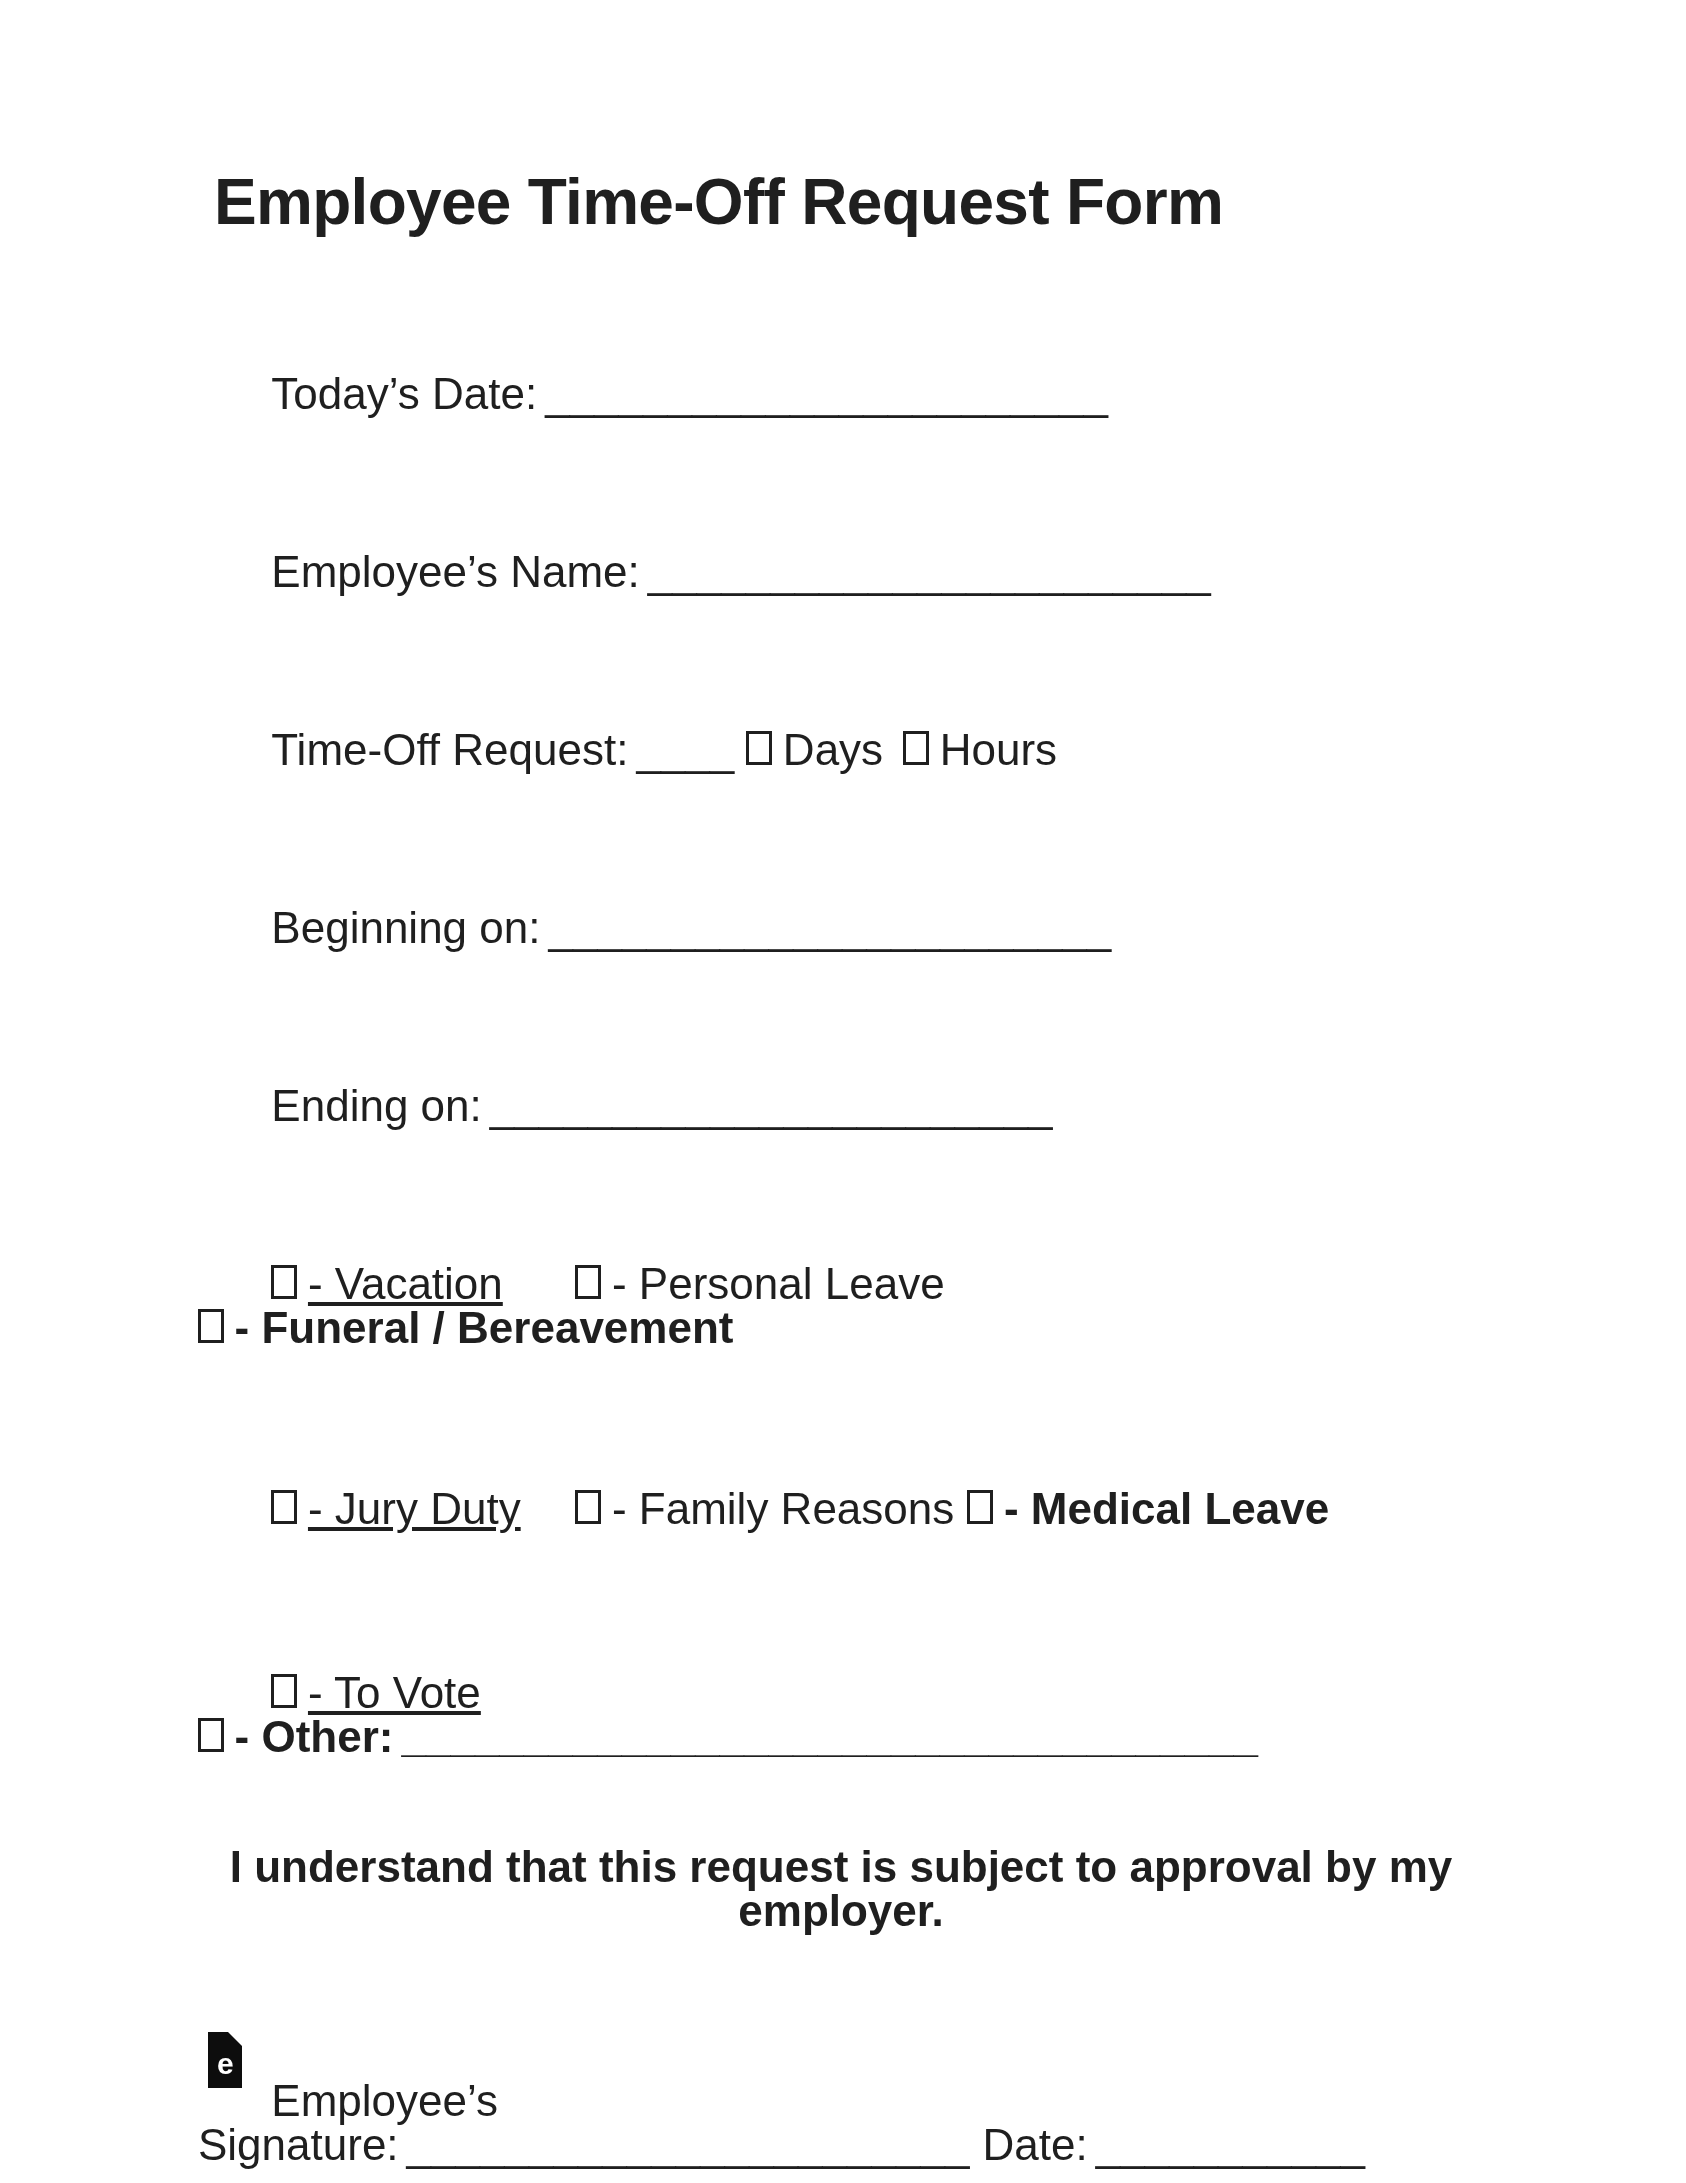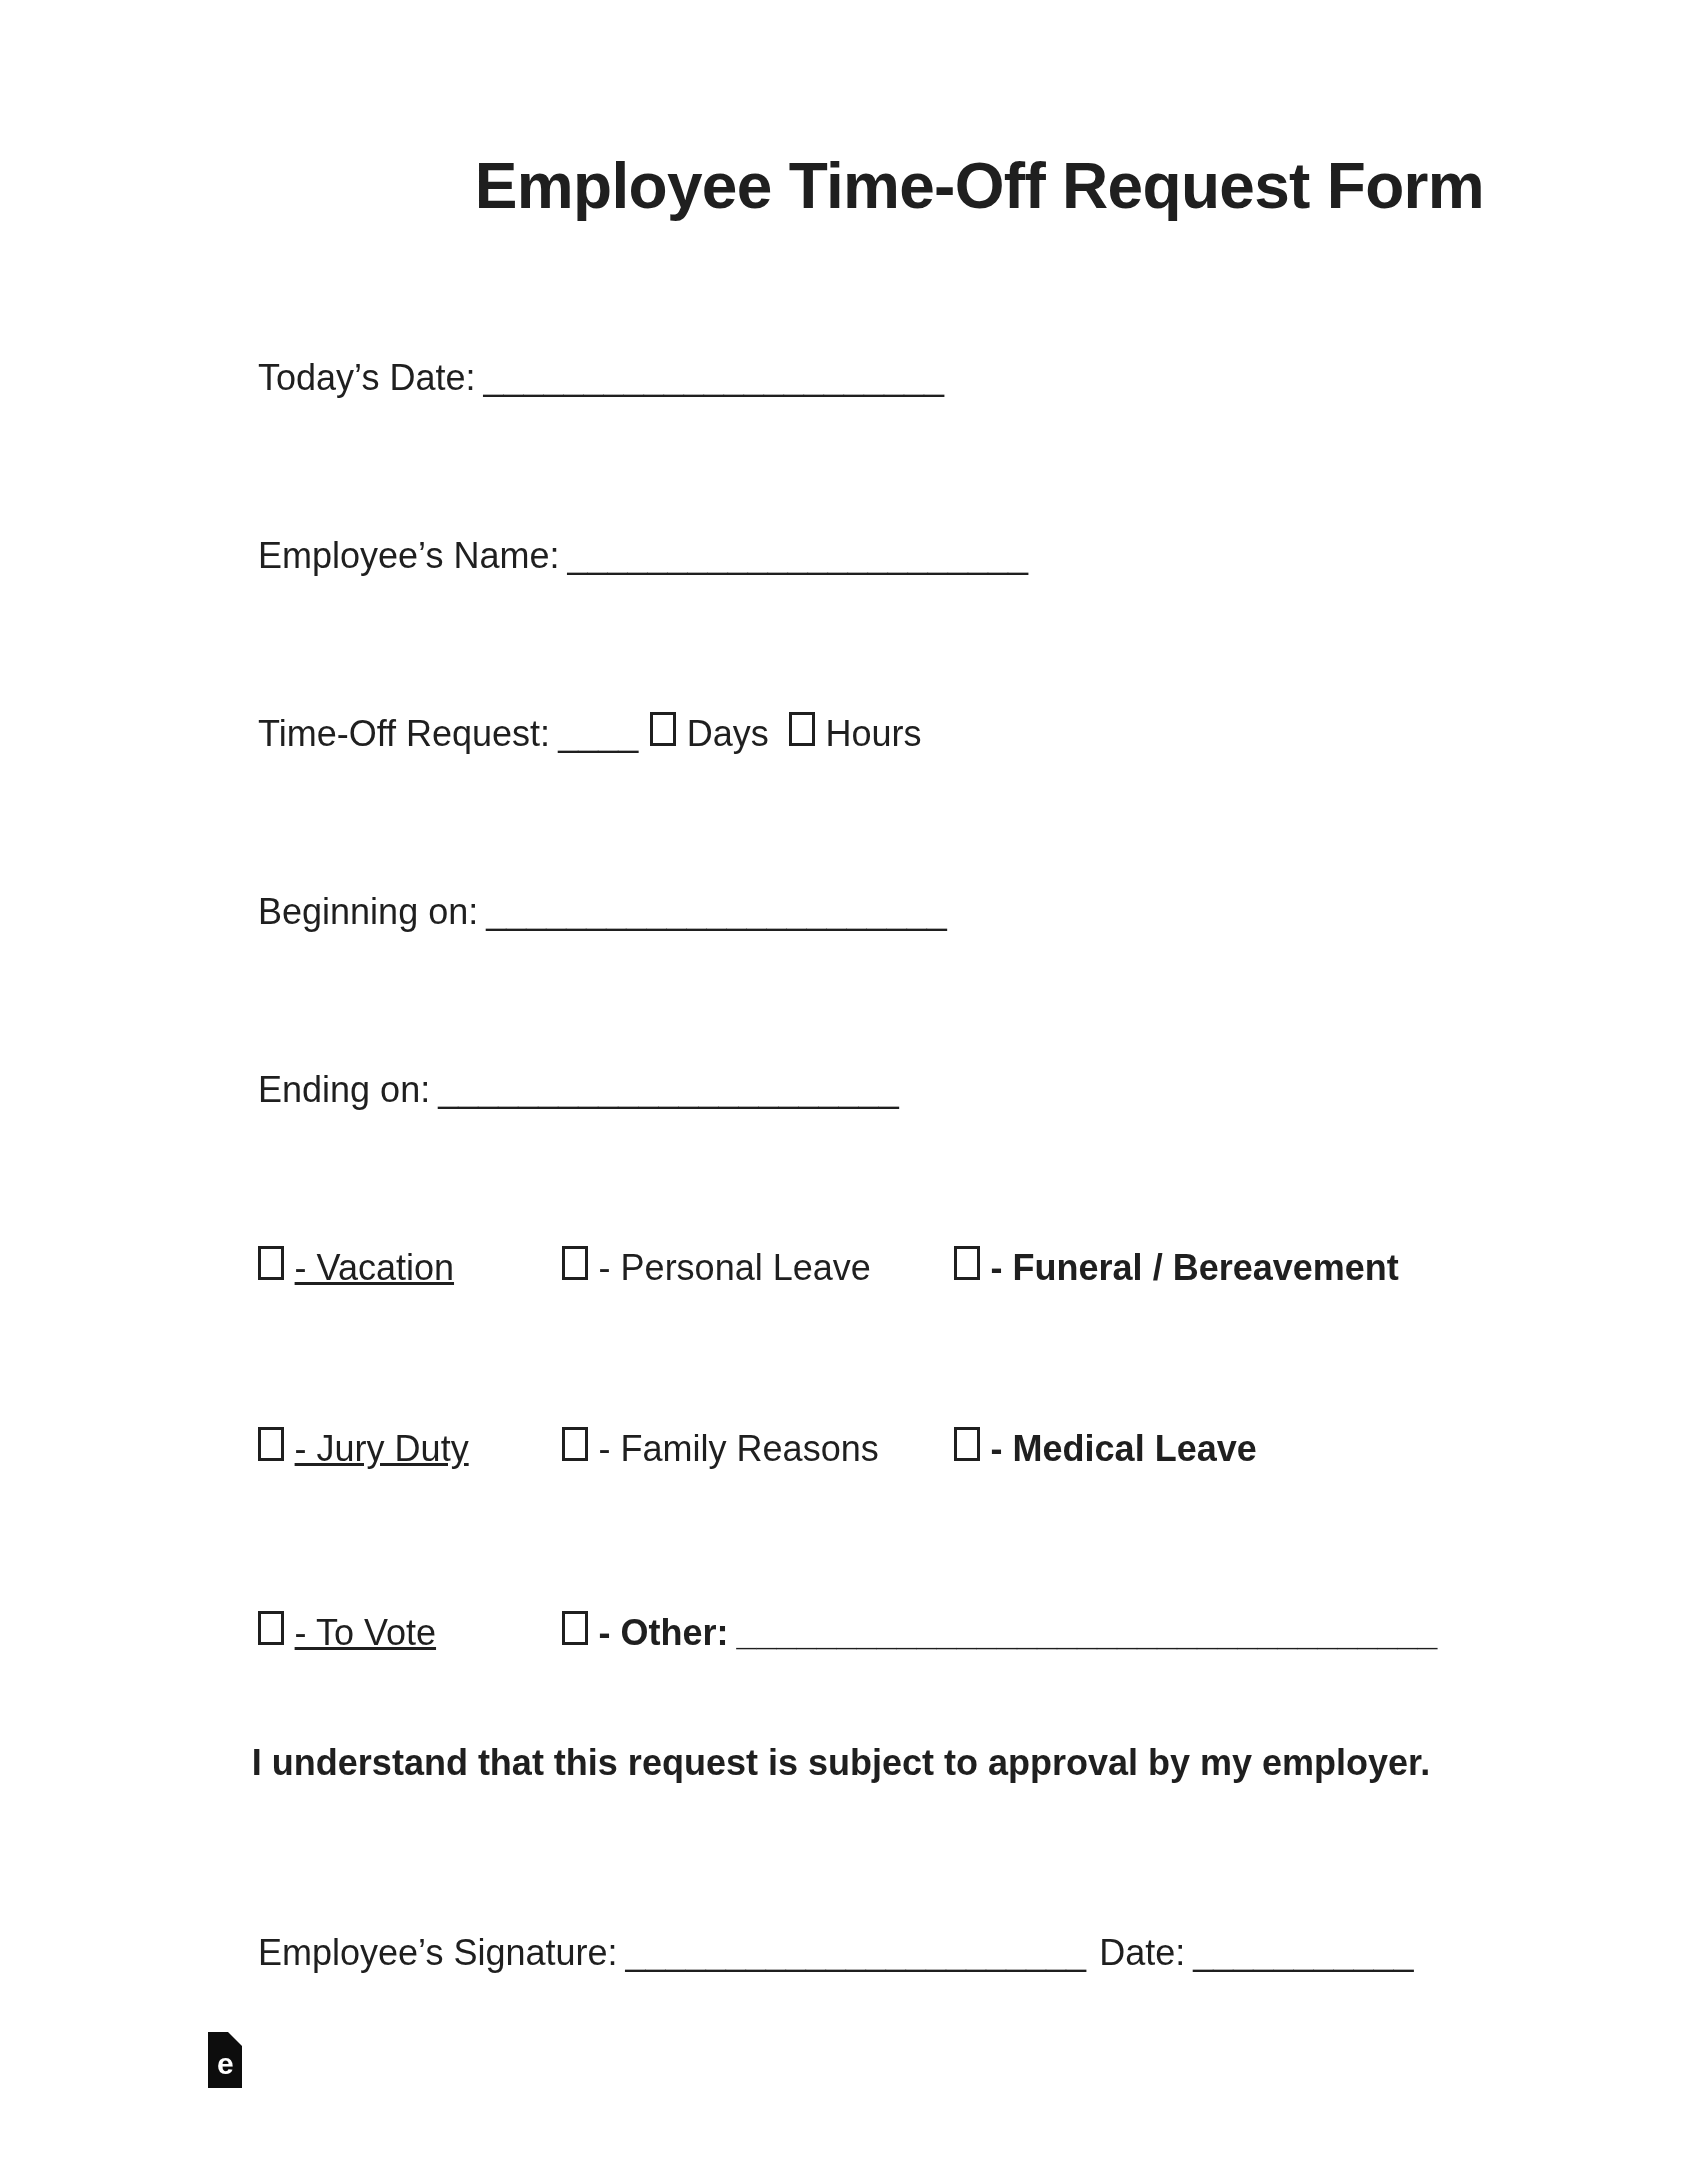--- a/index.html
+++ b/index.html
@@ -6,27 +6,27 @@
   .page {
     position:relative;
     width:1687px; height:2183px;
     background:#ffffff;
     font-family:"Liberation Sans", sans-serif;
     color:#1f1f1f;
     overflow:hidden;
   }
   .content { padding:0 203px 0 198px; }
   .title {
-    margin:0; padding-top:153px;
+    margin:16px; padding-top:153px;
     font-size:64px; font-weight:bold; line-height:66px;
-    text-align:right; letter-spacing:-0.7px;
+    text-align:left; letter-spacing:-0.7px;
     white-space:nowrap;
   }
   .row {
-    font-size:36px; line-height:44px;
+    font-size:44px; line-height:44px;
     white-space:pre-wrap;
   }
   .section-heading {
     font-size:50px; font-weight:bold; line-height:54px;
     white-space:nowrap;
   }
   .bold { font-weight:bold; }
   .blank { margin-left:8px; letter-spacing:0; }
   .datelbl { margin-left:13.2px; }
   

